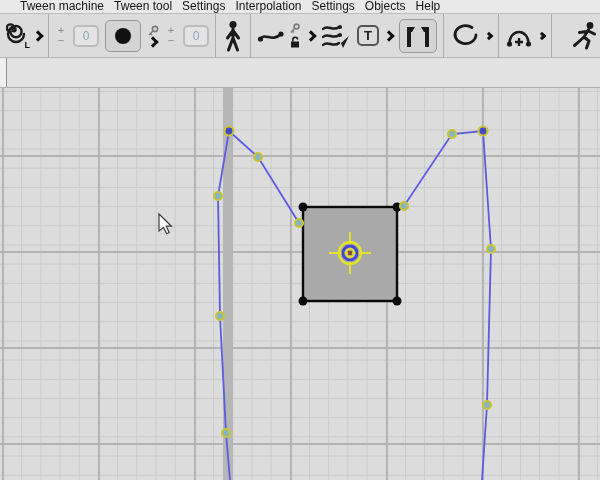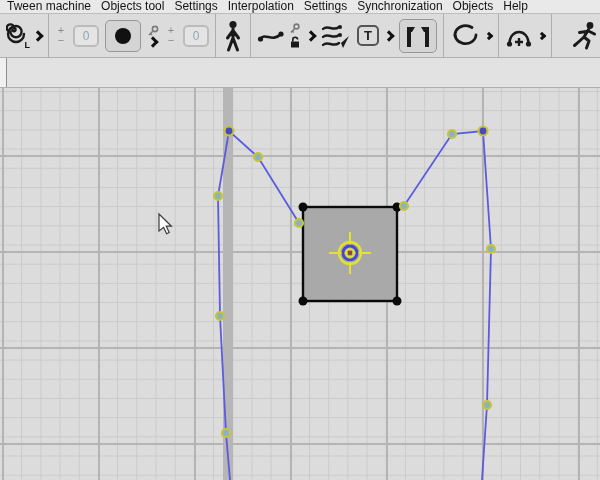--- a/index.html
+++ b/index.html
@@ -3,21 +3,21 @@
 <meta charset="utf-8">
 <style>
   * { margin:0; padding:0; box-sizing:border-box; }
   html,body { width:600px; height:480px; overflow:hidden;
     font-family:"Liberation Sans", sans-serif; background:#dcdcdc; }
   #app { position:relative; width:600px; height:480px; }
 
   
   #menubar { position:absolute; top:0; left:0; width:600px; height:14px;
     background:#e9e9e9; border-bottom:1px solid #bdbdbd;
-    display:flex; align-items:center; padding-left:2px; }
+    display:flex; align-items:center; padding-left:15px; }
   .menu-item { font-size:12px; line-height:13px; color:#141414; padding:0 5px;
     white-space:nowrap; cursor:default; }
 
   
   #toolbar { position:absolute; top:14px; left:0; width:600px; height:44px;
     background:#dcdcdc; border-bottom:1px solid #b2b2b2;
     display:flex; align-items:center; }
   .tsep { width:1px; height:44px; background:#adadad; flex:none; }
   .tgroup { display:flex; align-items:center; height:44px; padding:0 6px; gap:6px; flex:none; }
   .chev { width:8px; height:8px; border-top:3px solid #111; border-right:3px solid #111;
@@ -57,25 +57,24 @@
   #playhead { position:absolute; top:0; height:392px; }
   #overlay { position:absolute; top:0; left:0; }
 </style>
 </head>
 <body>
 
 <div id="app">
 
   <div id="menubar">
       <span class="menu-item">Tween machine</span>
-      <span class="menu-item">Objects tool</span>
+      <span class="menu-item">Tween tool</span>
       <span class="menu-item">Settings</span>
       <span class="menu-item">Interpolation</span>
       <span class="menu-item">Settings</span>
-      <span class="menu-item">Synchronization</span>
       <span class="menu-item">Objects</span>
       <span class="menu-item">Help</span>
     </div>
 
   <div id="toolbar">
 
     <div class="tgroup">
       <span style="position:relative;">
         <svg width="22" height="26" viewBox="0 0 22 26">
           <path d="M18 11 a8 8 0 1 1 -8 -8 a5.6 5.6 0 1 1 -5.6 5.6 a3.6 3.6 0 1 1 3.6 -3.6 a1.6 1.6 0 1 1 -1.6 1.6" fill="none" stroke="#1a1a1a" stroke-width="2.4" stroke-linecap="round"></path>

